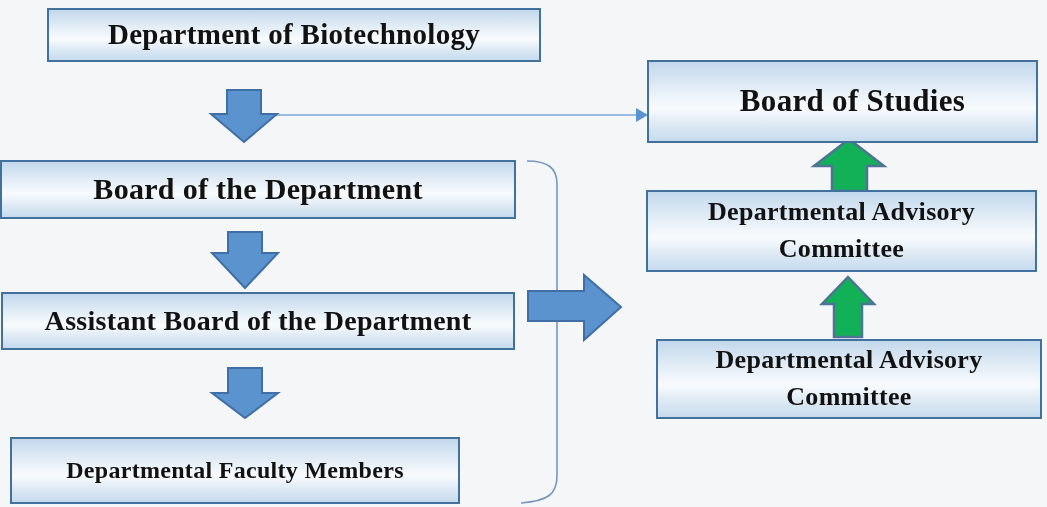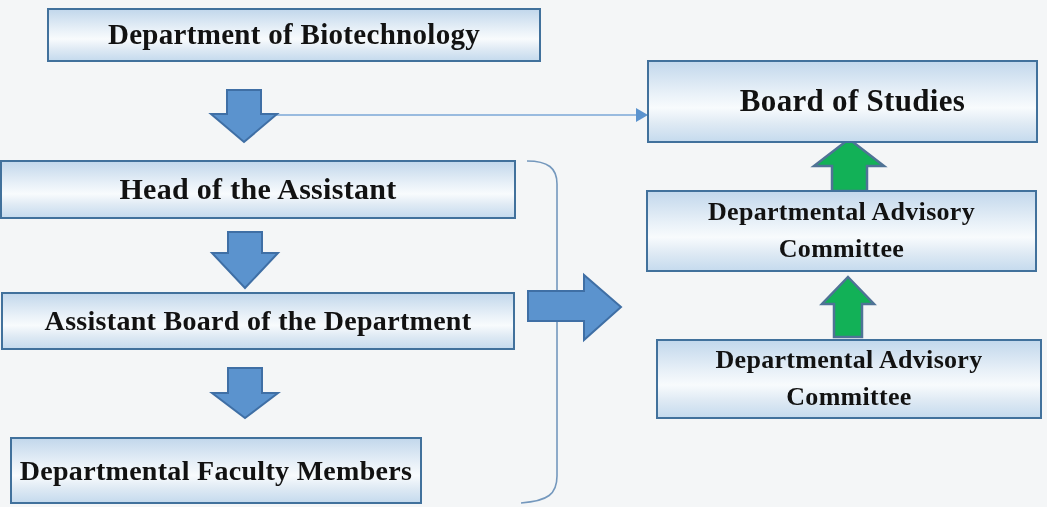--- a/index.html
+++ b/index.html
@@ -48,28 +48,28 @@
 
     <polygon points="849,139 884,166 867,166 867,191 832,191 832,166 814,166" fill="#12b157" stroke="#4f7396" stroke-width="2.5"></polygon>
     <polygon points="848,277 874,304 862,304 862,337 834,337 834,304 822,304" fill="#12b157" stroke="#4f7396" stroke-width="2.5"></polygon>
   </svg>
 
   <div class="node" style="left:3px;top:8px;width:494px;height:54px;font-size:29px;margin-left:44px;">
     <span>Department of Biotechnology</span>
   </div>
 
   <div class="node" style="left:0px;top:160px;width:516px;height:59px;font-size:30px;">
-    <span>Head of the Assistant</span>
+    <span>Board of the Department</span>
   </div>
 
   <div class="node" style="left:1px;top:292px;width:514px;height:58px;font-size:28px;">
     <span>Assistant Board of the Department</span>
   </div>
 
-  <div class="node" style="left:10px;top:437px;width:412px;height:67px;font-size:28px;">
+  <div class="node" style="left:10px;top:437px;width:450px;height:67px;font-size:24px;">
     <span>Departmental Faculty Members</span>
   </div>
 
   <div class="node" style="left:647px;top:60px;width:391px;height:83px;font-size:31px;padding-left:20px;">
     <span>Board of Studies</span>
   </div>
 
   <div class="node" style="left:646px;top:190px;width:391px;height:82px;font-size:26px;padding:0 40px;">
     <span>Departmental Advisory Committee</span>
   </div>

